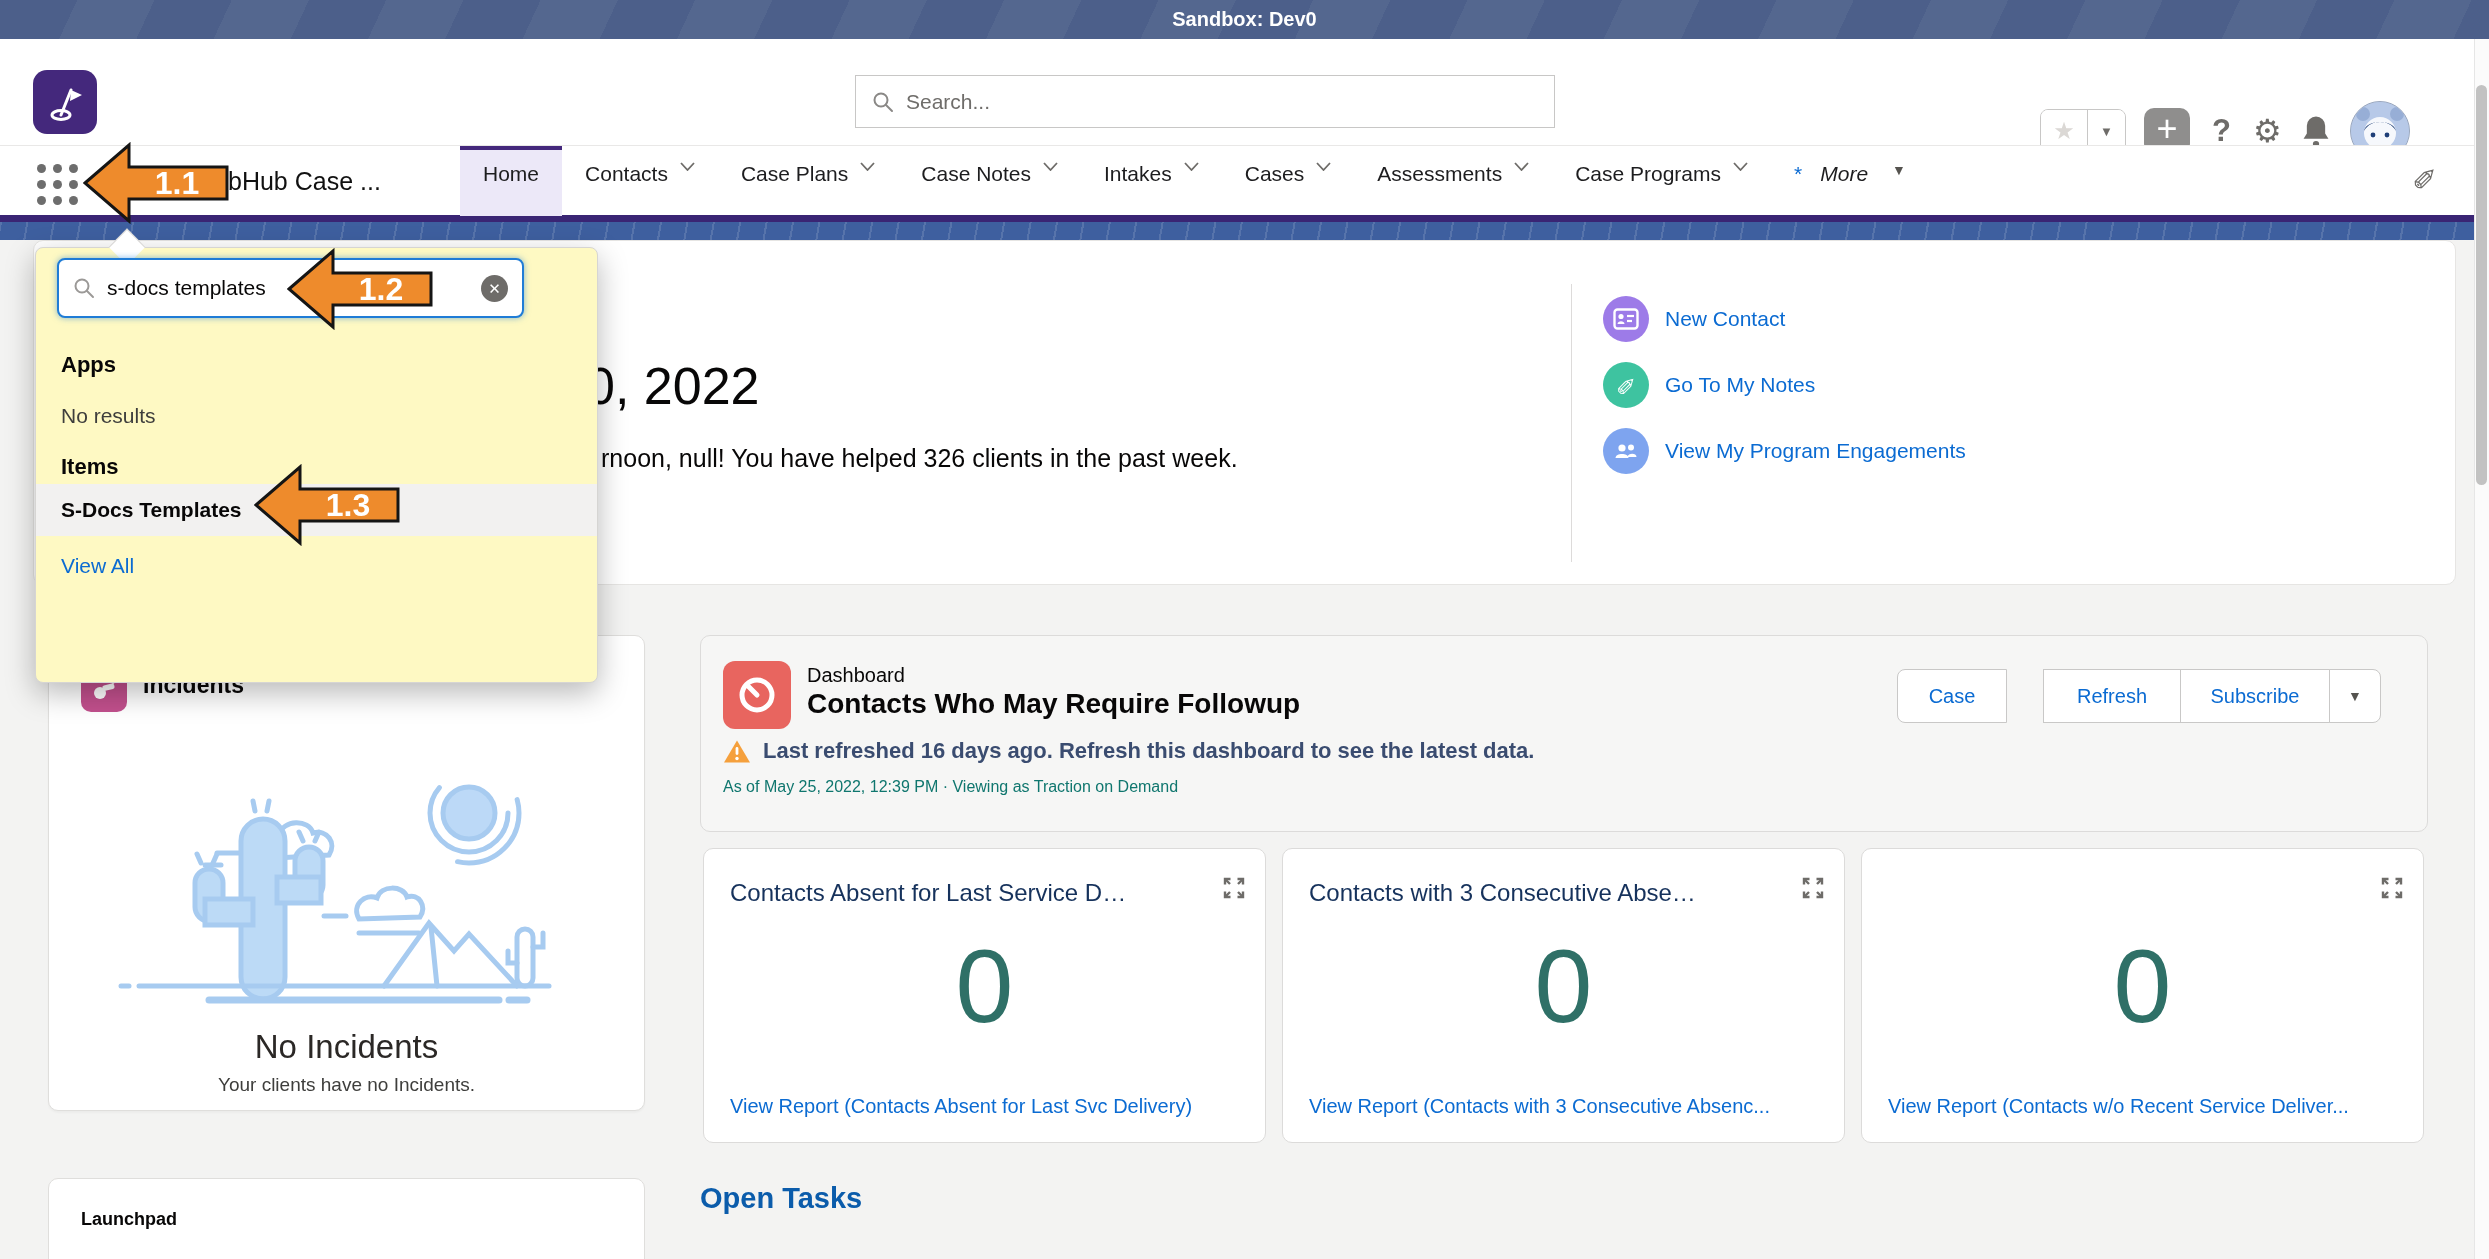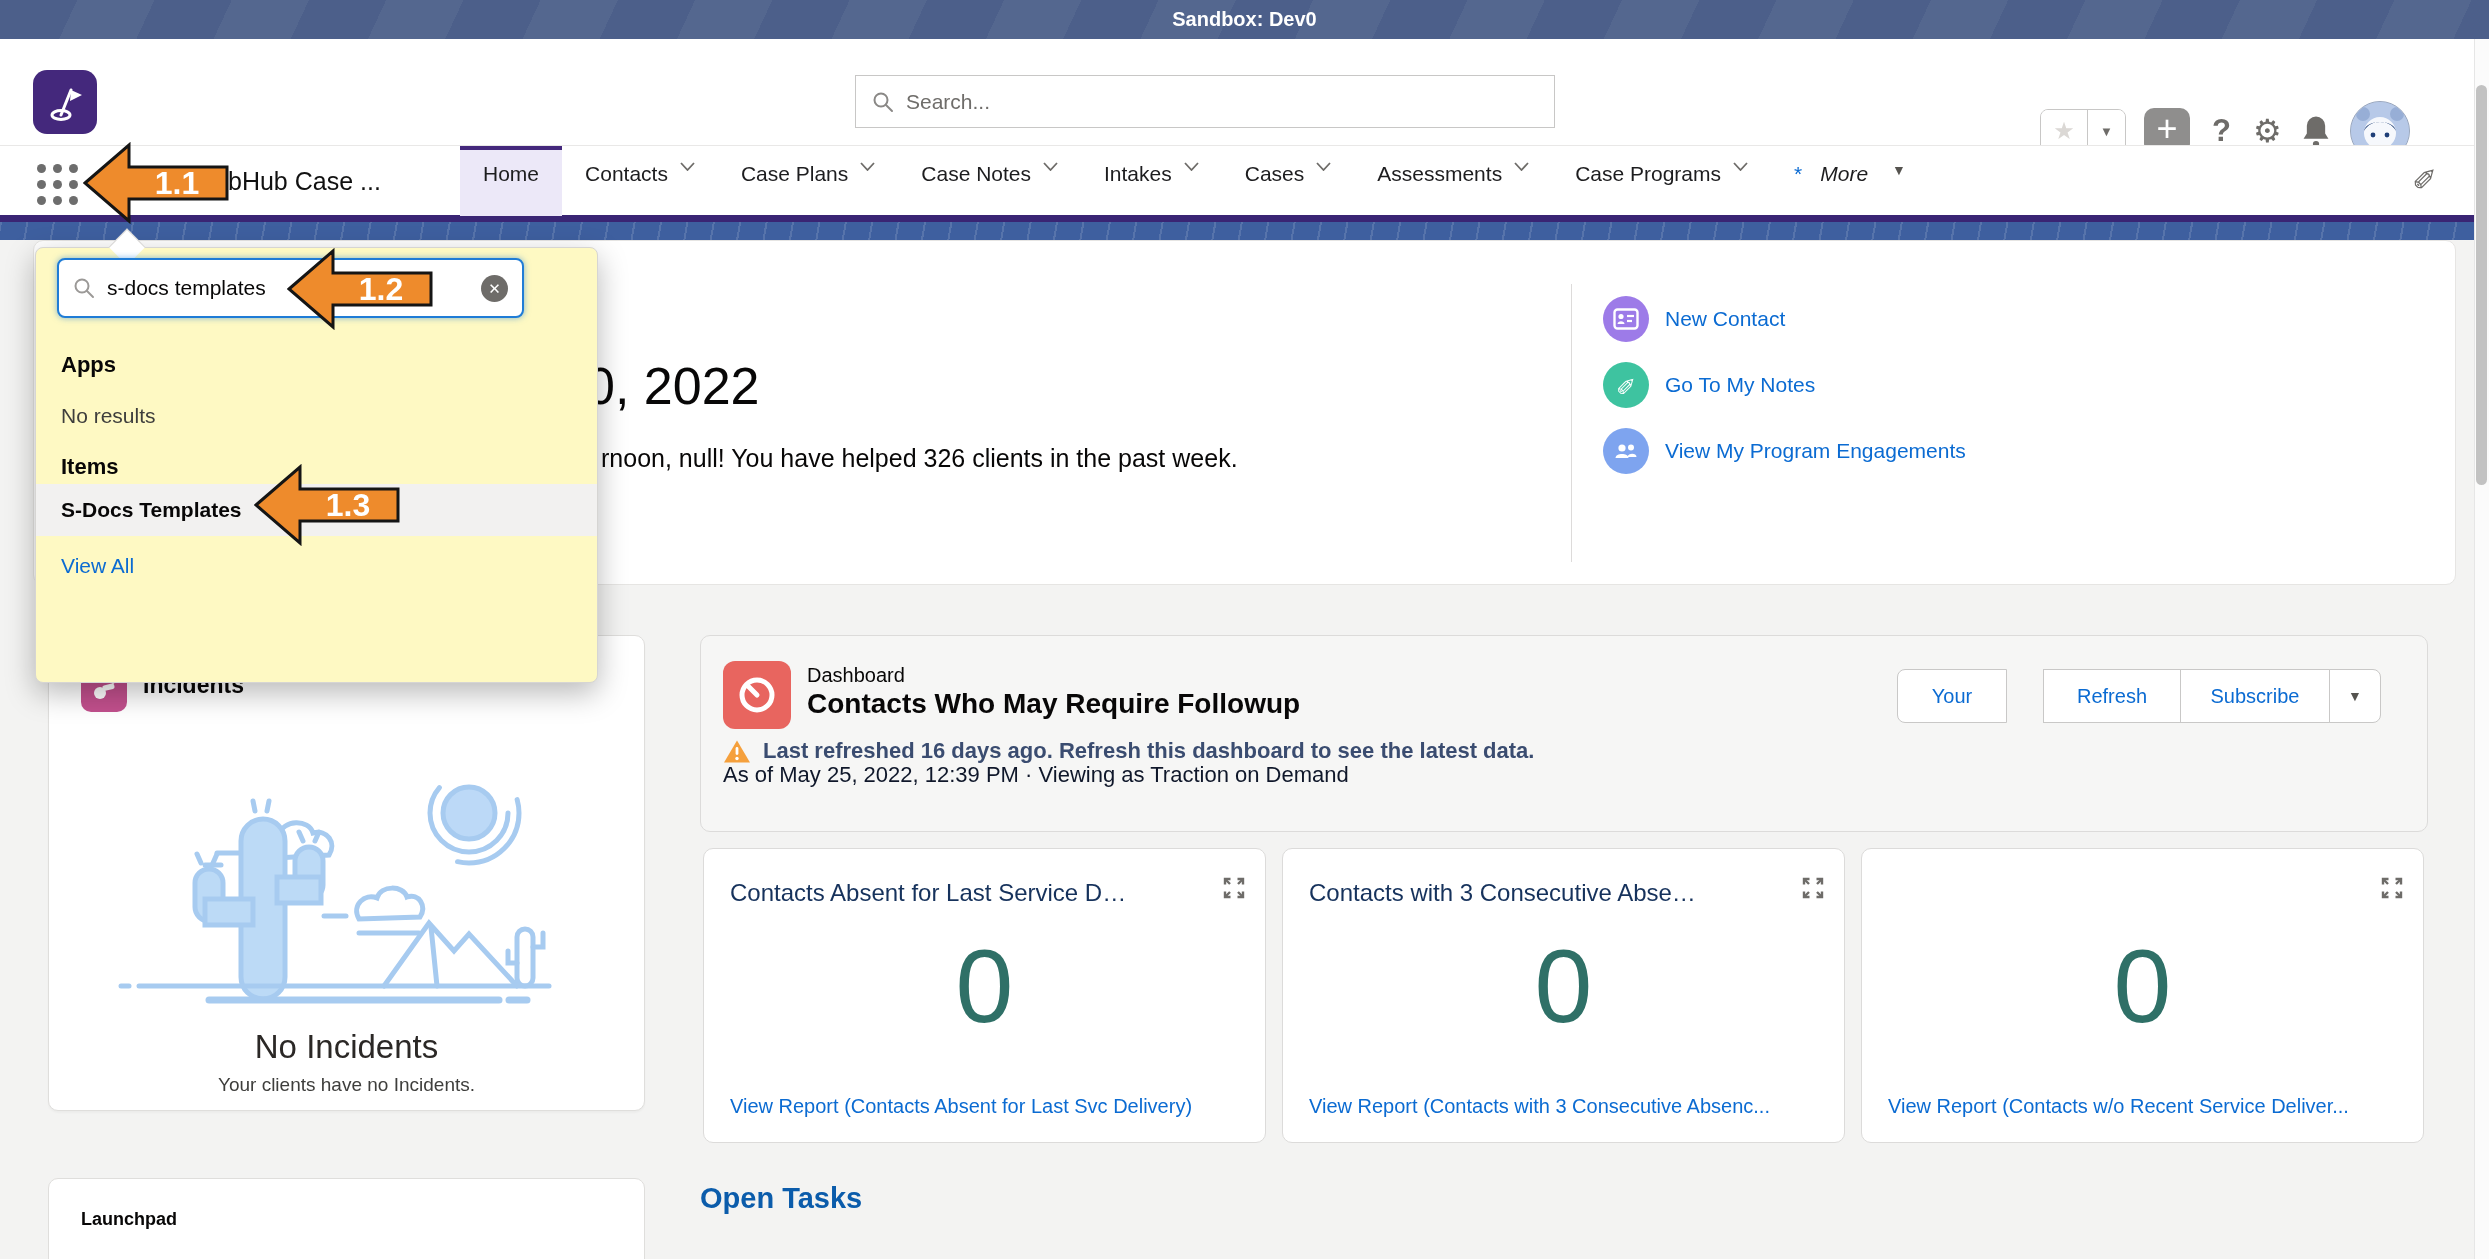--- a/index.html
+++ b/index.html
@@ -76,21 +76,21 @@
 
   
   #dash { left:700px; top:635px; width:1728px; height:197px; background:#f6f6f5;
     border:1px solid #dcdbda; border-radius:10px; }
   #dash-icon { left:22px; top:25px; width:68px; height:68px; border-radius:12px; background:#e8655f;
     display:flex; align-items:center; justify-content:center; }
   #dash-type { left:106px; top:28px; font-size:20px; color:#080707; }
   #dash-title { left:106px; top:52px; font-size:28px; font-weight:700; color:#080707; }
   #dash-warning { left:22px; top:102px; display:flex; align-items:center; gap:12px;
     font-size:22px; font-weight:700; color:#3a4c70; }
-  #dash-asof { left:22px; top:126px; font-size:22px; color:#0f172a; }
+  #dash-asof { left:22px; top:142px; font-size:16px; color:#0f766e; }
   #dash-buttons { right:46px; top:33px; display:flex; height:54px; }
   .dash-btn { background:#fff; border:1px solid #c9c8c7; margin-left:-1px; font-size:20px; color:#0b6bd2;
     display:flex; align-items:center; justify-content:center; cursor:pointer; }
   .dash-btn.first { border-radius:8px 0 0 8px; margin-left:0; }
   .dash-btn.caret { border-radius:0 8px 8px 0; color:#55534f; font-size:14px; }
 
   
   .tile { top:848px; width:563px; height:295px; background:#fff; border:1px solid #dcdbda; border-radius:10px; }
   .tile-title { left:26px; top:30px; right:66px; font-size:24px; color:#16325c;
     white-space:nowrap; overflow:hidden; }
@@ -349,21 +349,21 @@
     <div id="dash-warning" class="abs">
       <svg width="28" height="25" viewBox="0 0 28 25">
         <path d="M14 1.5 L27 23.5 H1 Z" fill="#f5a03c"></path>
         <rect x="12.6" y="8" width="2.8" height="8" rx="1.4" fill="#fff"></rect>
         <circle cx="14" cy="19.5" r="1.7" fill="#fff"></circle>
       </svg>
       <span>Last refreshed 16 days ago. Refresh this dashboard to see the latest data.</span>
     </div>
     <div id="dash-asof" class="abs">As of May 25, 2022, 12:39 PM · Viewing as Traction on Demand</div>
     <div id="dash-buttons" class="abs">
-      <div class="dash-btn first" style="width:110px;">Your</div>
+      <div class="dash-btn first" style="width:110px;">Case</div>
       <div class="dash-btn" style="width:138px;margin-left:36px;">Refresh</div>
       <div class="dash-btn" style="width:150px;">Subscribe</div>
       <div class="dash-btn caret" style="width:52px;">▼</div>
     </div>
   </div>
 
   <div class="tile abs" style="left:703px;">
     <div class="tile-title abs">Contacts Absent for Last Service D…</div>
     <svg class="tile-expand abs" width="26" height="26" viewBox="0 0 26 26">
       <g stroke="#6e6c69" stroke-width="2.4" fill="none">

